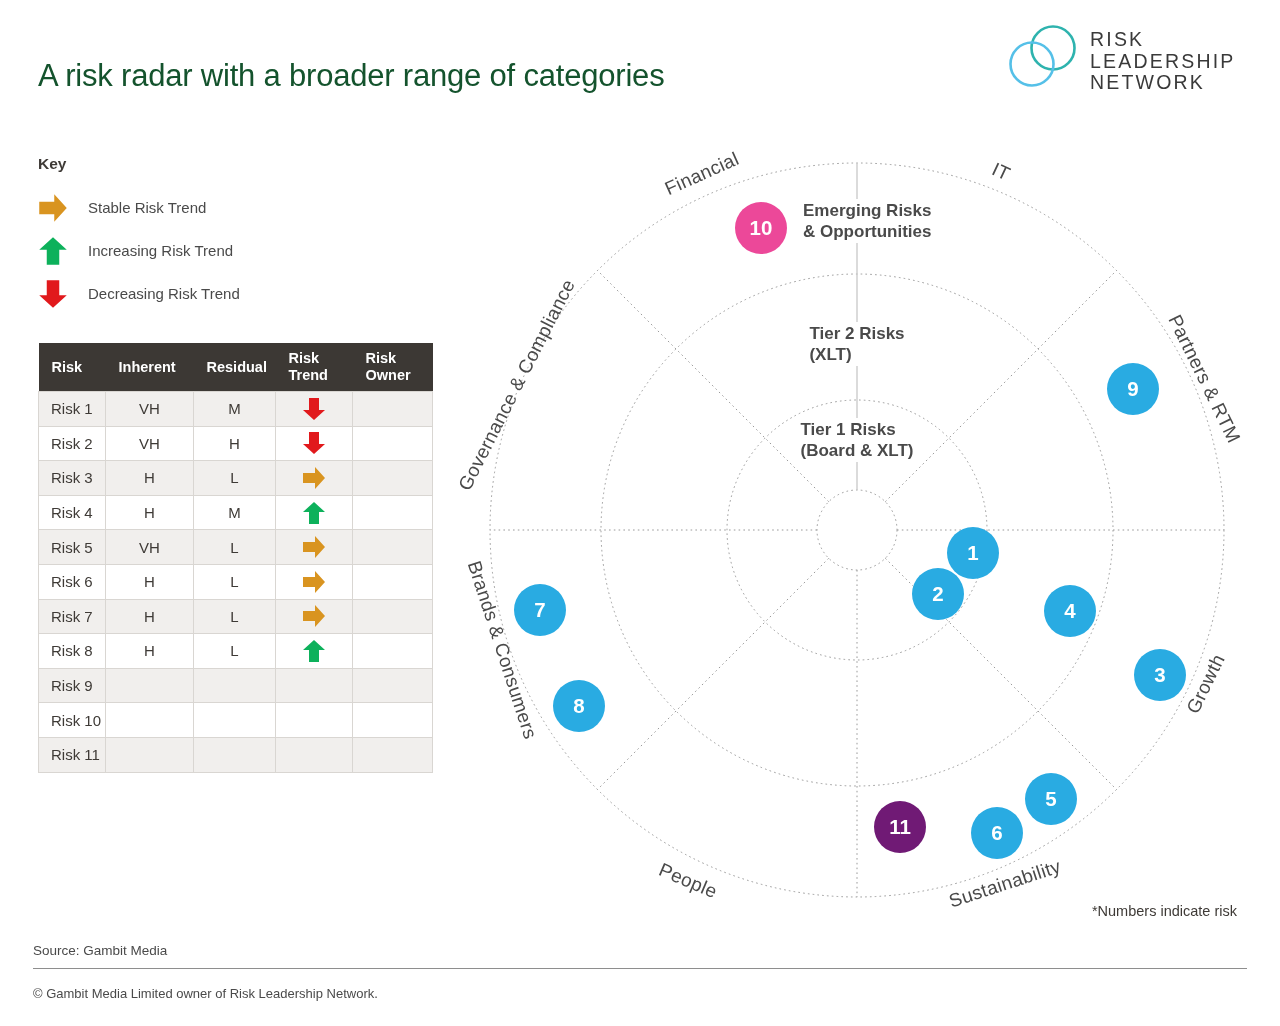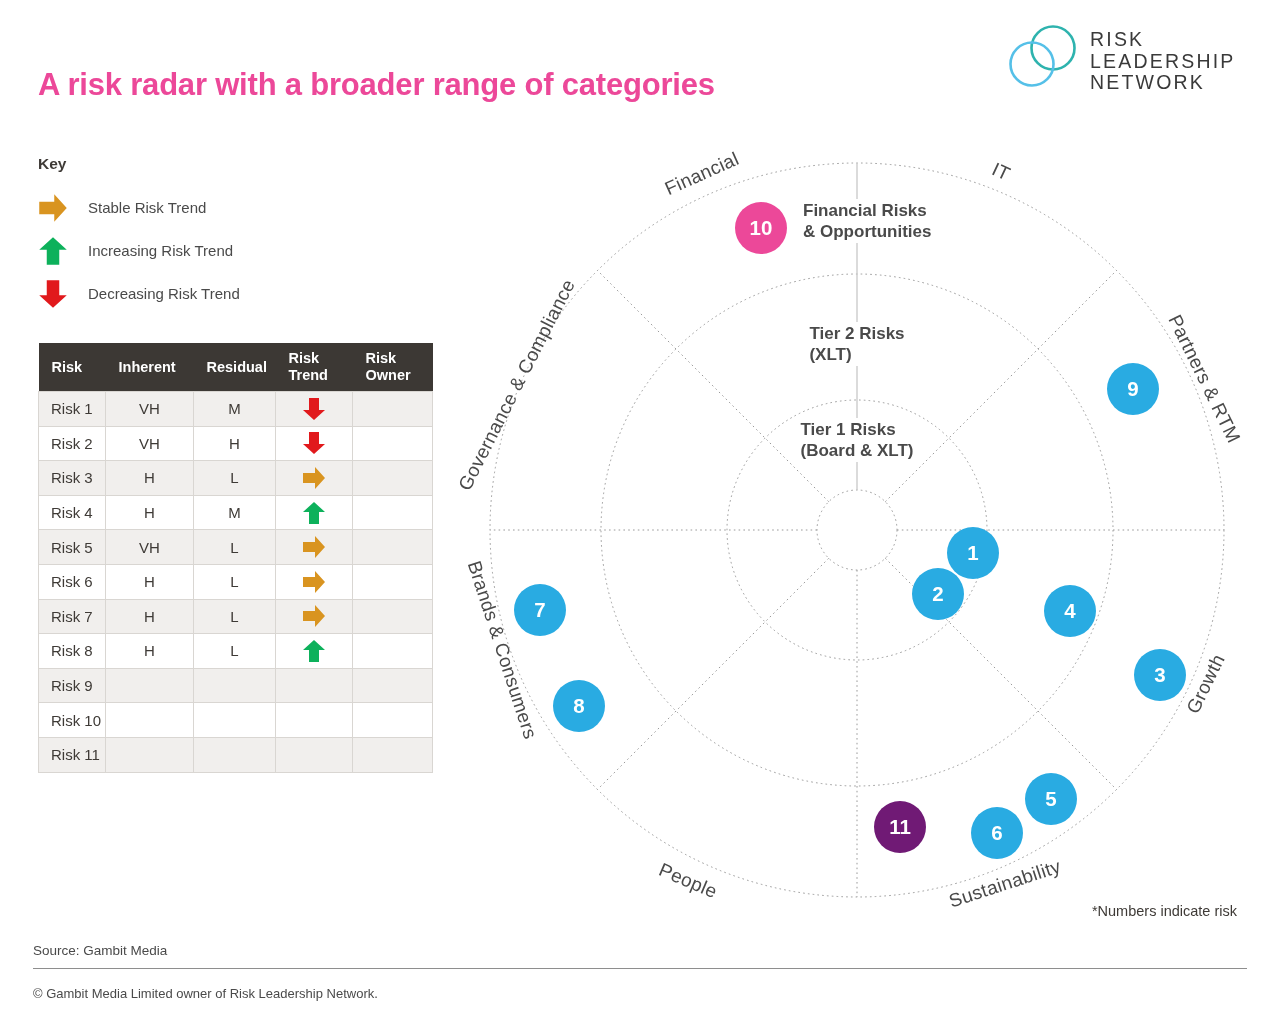--- a/index.html
+++ b/index.html
@@ -1,20 +1,20 @@
 <!DOCTYPE html>
 <html><head>
 <meta charset="utf-8">
 <style>
   html,body{margin:0;padding:0;background:#fff;}
   .page{position:relative;width:1280px;height:1026px;background:#ffffff;overflow:hidden;
         font-family:"Liberation Sans",sans-serif;color:#4A4A4A;}
 
   
-  .page-title{position:absolute;left:38px;top:67px;font-size:31px;font-weight:700;color:#ec4899;letter-spacing:-0.2px;}
+  .page-title{position:absolute;left:38px;top:58px;font-size:31px;font-weight:400;color:#14532d;letter-spacing:-0.2px;}
 
   
   .logo-mark{position:absolute;left:1006px;top:22px;}
   .logo-text{position:absolute;left:1090px;top:29px;font-size:19.5px;line-height:21.5px;
              letter-spacing:2.2px;color:#3A3A3A;font-weight:500;}
 
   
   .key{position:absolute;left:38px;top:155px;}
   .key-title{font-size:15.5px;font-weight:700;color:#3E3A36;margin-bottom:19px;}
   .key-item{display:flex;align-items:center;height:31px;margin-bottom:12px;}
@@ -220,21 +220,21 @@
       <line x1="425.3" y1="418.3" x2="656.5" y2="649.5"></line>
       <line x1="397" y1="430" x2="397" y2="757"></line>
       <line x1="368.7" y1="418.3" x2="137.5" y2="649.5"></line>
       <line x1="357" y1="390" x2="30" y2="390"></line>
       <line x1="368.7" y1="361.7" x2="137.5" y2="130.5"></line>
     </g>
     <line x1="397" y1="350" x2="397" y2="23" stroke="#C8C8C8" stroke-width="1.3"></line>
   </svg>
 
   <div class="ring-label" style="left:800px;top:199px;">
-    <div>Financial Risks</div>
+    <div>Emerging Risks</div>
     <div>&amp; Opportunities</div>
   </div>
   <div class="ring-label centered" style="left:857px;top:322px;">
     <div>Tier 2 Risks</div>
     <div>(XLT)</div>
   </div>
   <div class="ring-label centered" style="left:857px;top:418px;">
     <div>Tier 1 Risks</div>
     <div>(Board &amp; XLT)</div>
   </div>

